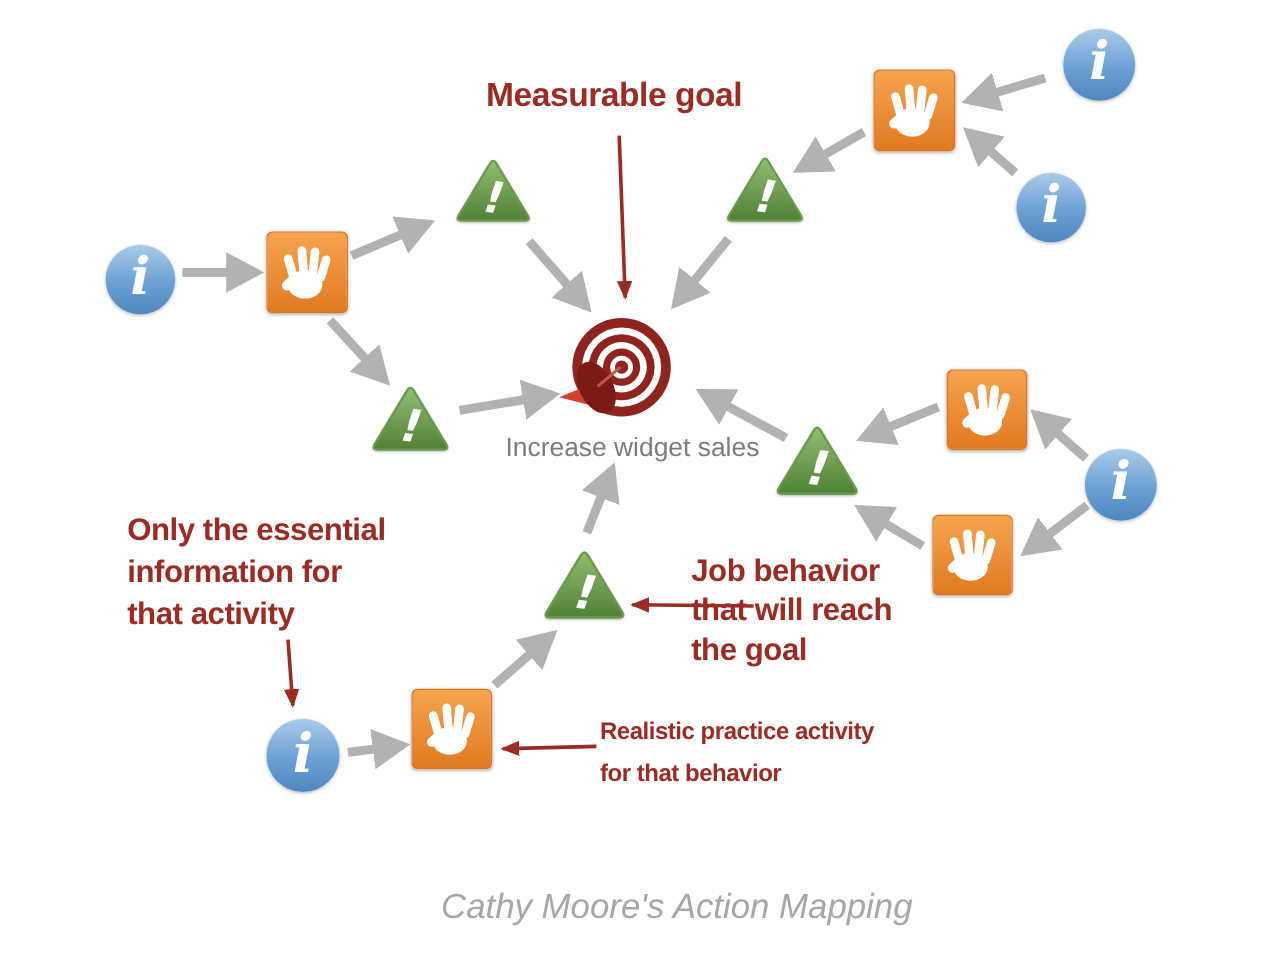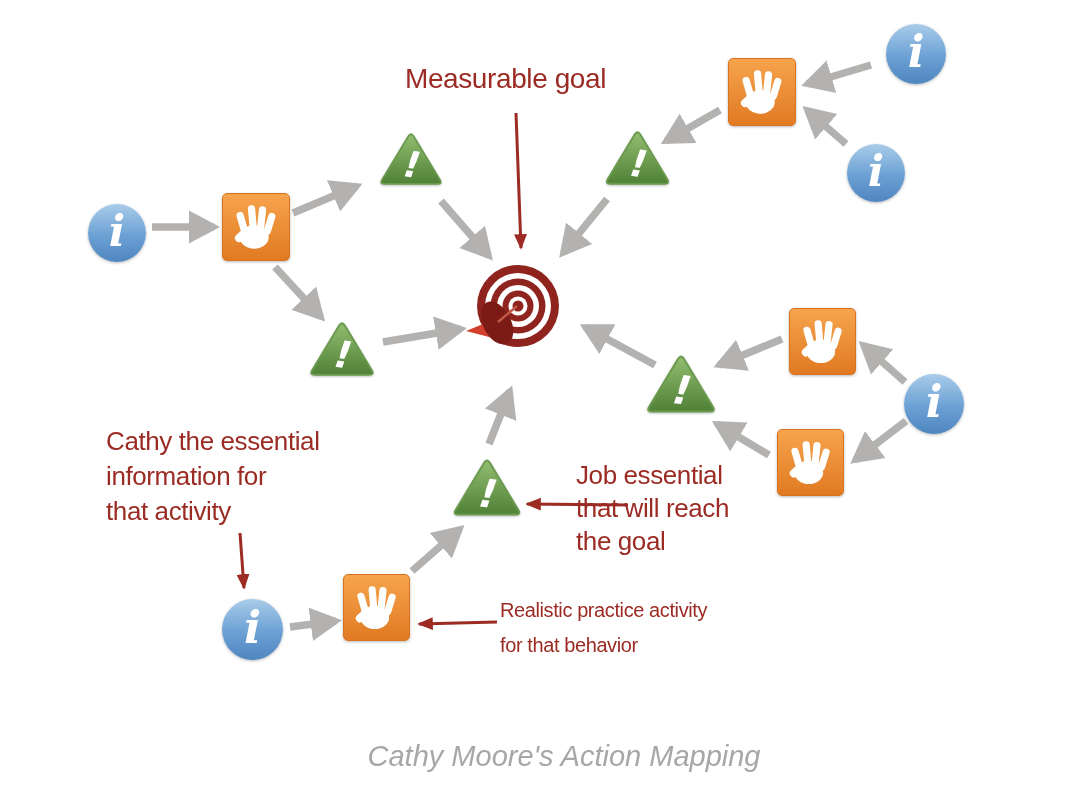--- a/index.html
+++ b/index.html
@@ -17,21 +17,21 @@
      background:linear-gradient(180deg,var(--info-blue-light,#a9cce9) 0%,#6ba0d4 55%,var(--info-blue-dark,#4f86bf) 100%);
      box-shadow:0 1px 3px rgba(0,0,0,.28);}
   .info-node .i-glyph{color:#ffffff;font-family:"DejaVu Serif",serif;font-style:italic;font-weight:bold;
      line-height:1;transform:translateY(-2px);}
   .hand-node{border-radius:5px;
      background:linear-gradient(180deg,var(--hand-orange-light,#f6a44d),var(--hand-orange-dark,#e07a22));
      box-shadow:0 1px 3px rgba(0,0,0,.28);border:1px solid #d9731f;}
   .hand-node svg{width:88%;height:88%;}
   .tri-node svg{width:100%;height:100%;display:block;filter:drop-shadow(0 1px 1px rgba(0,0,0,.25));}
 
-  .annotation{position:absolute;color:var(--annotation-red,#9b2b23);font-weight:normal;
+  .annotation{position:absolute;color:var(--annotation-red,#9b2b23);font-weight:bold;
      white-space:pre-line;letter-spacing:-0.4px;}
   .ann-measurable{left:405px;top:63px;font-size:28px;}
   .ann-essential{left:106px;top:424px;font-size:26px;line-height:35px;}
   .ann-behavior{left:576px;top:459px;font-size:26px;line-height:33px;}
   .ann-practice{left:500px;top:593px;font-size:20px;line-height:35px;}
 
   .goal-label{position:absolute;left:527px;top:360px;transform:translateX(-50%);
      color:var(--goal-label-gray,#7c7c7c);font-size:22px;white-space:nowrap;}
   .caption{position:absolute;left:0;right:0;top:740px;text-align:center;transform:translateX(30px);
      font-style:italic;color:var(--caption-gray,#a7a7aa);font-size:29px;}
@@ -85,27 +85,28 @@
     <circle class="ring" cx="60" cy="60" r="15.5"></circle>
     <circle class="ring-gap" cx="60" cy="60" r="9.5"></circle>
     <circle class="ring" cx="60" cy="60" r="5.5"></circle>
     <g>
       <polygon points="8,85 42,71 35,92" fill="var(--dart-red,#d3402e)"></polygon>
       <ellipse cx="39" cy="77" rx="14" ry="23" transform="rotate(-27 39 77)" fill="var(--dart-dark,#7c1b15)"></ellipse>
       <line x1="40" y1="76" x2="59" y2="60" stroke="#c05848" stroke-width="2.6"></line>
     </g>
   </svg>
 
+  <div class="goal-label">Increase widget sales</div>
   <div class="caption">Cathy Moore's Action Mapping</div>
 
   <div class="annotation ann-measurable">Measurable goal</div>
-  <div class="annotation ann-essential">Cathy the essential
+  <div class="annotation ann-essential">Only the essential
 information for
 that activity</div>
-  <div class="annotation ann-behavior">Job essential
+  <div class="annotation ann-behavior">Job behavior
 that will reach
 the goal</div>
   <div class="annotation ann-practice">Realistic practice activity
 for that behavior</div>
 
 <div class="node info-node" style="left: 88px; top: 204px; width: 58px; height: 58px;">
       <span class="i-glyph" style="font-size: 43px;">i</span>
     </div>
     <div class="node info-node" style="left: 886px; top: 24px; width: 60px; height: 60px;">
       <span class="i-glyph" style="font-size: 44px;">i</span>

